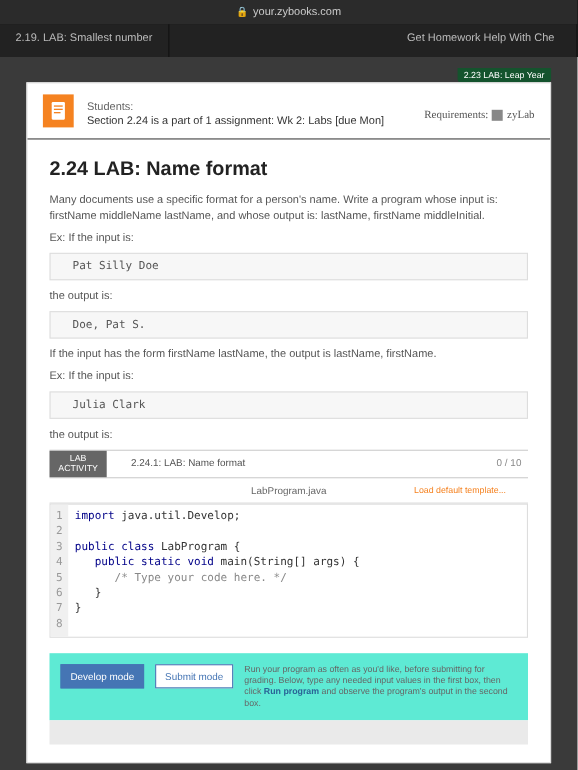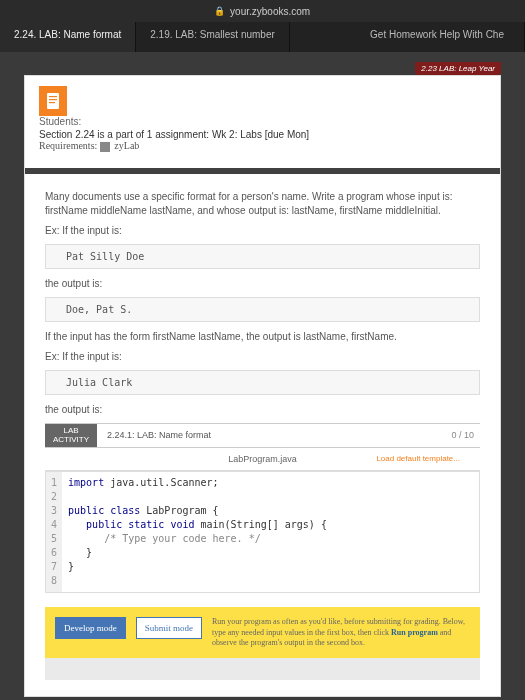--- a/index.html
+++ b/index.html
@@ -42,35 +42,33 @@
     height: 648px;
     overflow-y: auto;
     padding: 10px 0;
   }
   .card {
     background: #fff;
     margin: 0 24px;
     border: 1px solid #ddd;
   }
   .breadcrumb-tag {
-    background: #7f1d1d;
+    background: #14532d;
     color: #fff;
     font-size: 8px;
     padding: 2px 6px;
     margin: 0 24px 0 auto;
     width: fit-content;
     border-radius: 0 0 3px 3px;
-    font-style: italic;
   }
   .assignment-banner {
     display: flex;
-    align-items: flex-start;
+    align-items: flex-end;
     padding: 10px 14px;
-    border-bottom: 6px solid #404040;
-    flex-direction: column;
+    border-bottom: 1px solid #404040;
   }
   .doc-icon {
     width: 28px;
     height: 30px;
     background: #f58220;
     display: flex;
     align-items: center;
     justify-content: center;
     margin-right: 12px;
     flex-shrink: 0;
@@ -109,21 +107,21 @@
     font-size: 9px;
   }
   .activity-left {
     background: #666;
     color: #fff;
     padding: 3px 8px;
     text-align: center;
     line-height: 1.1;
     font-size: 8px;
   }
-  .activity-mid { flex: 1; padding: 6px 10px; color: #555; }
+  .activity-mid { flex: 1; padding: 6px 22px; color: #555; }
   .score { padding: 6px 6px; color: #888; font-size: 9px; }
   .file-bar {
     text-align: center;
     font-size: 9px;
     color: #666;
     padding: 6px;
     border-bottom: 1px solid #ddd;
     position: relative;
   }
   .load-link {
@@ -150,26 +148,25 @@
   .code {
     padding: 4px 6px;
     line-height: 1.4;
     flex: 1;
   }
   .kw { color: #008; }
   .cls { color: #333; }
   .cmt { color: #888; }
   .mode-panel {
     display: flex;
-    background: #fde047;
+    background: #5eead4;
     margin-top: 14px;
     padding: 10px;
     align-items: flex-start;
     gap: 10px;
-    font-family: Liberation Serif, serif;
   }
   .mode-btn {
     font-size: 9px;
     padding: 5px 8px;
     border: 1px solid #bbb;
     white-space: nowrap;
   }
   .mode-btn.dev { background: #4575b4; color: #fff; border-color: #4575b4; }
   .mode-btn.sub { background: #fff; color: #4575b4; border-color: #4575b4; }
   .mode-desc { font-size: 8px; color: #666; line-height: 1.3; flex: 1; }
@@ -183,21 +180,20 @@
 </style>
 </head>
 <body>
 
 <div class="browser-bar">
   <span class="lock-icon">🔒</span>
   <span>your.zybooks.com</span>
 </div>
 
 <div class="tab-row">
-  <div class="tab active">2.24. LAB: Name format</div>
   <div class="tab">2.19. LAB: Smallest number</div>
   <div class="tab help-tab">Get Homework Help With Che</div>
 </div>
 
 <div class="content-area">
   <div class="breadcrumb-tag">2.23 LAB: Leap Year</div>
   <div class="card">
 
     <div class="assignment-banner">
       <div class="doc-icon">
@@ -215,20 +211,21 @@
       <div class="banner-right">
         <div class="req">
           <span>Requirements:</span>
           <span class="zylab-pill"></span>
           <span>zyLab</span>
         </div>
       </div>
     </div>
 
     <div class="lab-body">
+      <div class="lab-title">2.24 LAB: Name format</div>
       <div class="desc">Many documents use a specific format for a person's name. Write a program whose input is: firstName middleName lastName, and whose output is: lastName, firstName middleInitial.</div>
 
       <div class="desc">Ex: If the input is:</div>
       <div class="code-box">Pat Silly Doe</div>
       <div class="desc">the output is:</div>
       <div class="code-box">Doe, Pat S.</div>
 
       <div class="desc">If the input has the form firstName lastName, the output is lastName, firstName.</div>
       <div class="desc">Ex: If the input is:</div>
       <div class="code-box">Julia Clark</div>
@@ -253,21 +250,21 @@
           <div>1</div>
           <div>2</div>
           <div>3</div>
           <div>4</div>
           <div>5</div>
           <div>6</div>
           <div>7</div>
           <div>8</div>
         </div>
         <div class="code">
-          <div><span class="kw">import</span><span> java.util.Scanner;</span></div>
+          <div><span class="kw">import</span><span> java.util.Develop;</span></div>
           <div>&nbsp;</div>
           <div><span class="kw">public class</span><span class="cls"> LabProgram {</span></div>
           <div>&nbsp;&nbsp;&nbsp;<span class="kw">public static void</span><span> main(String[] args) {</span></div>
           <div>&nbsp;&nbsp;&nbsp;&nbsp;&nbsp;&nbsp;<span class="cmt">/* Type your code here. */</span></div>
           <div>&nbsp;&nbsp;&nbsp;<span>}</span></div>
           <div><span>}</span></div>
           <div>&nbsp;</div>
         </div>
       </div>
 

